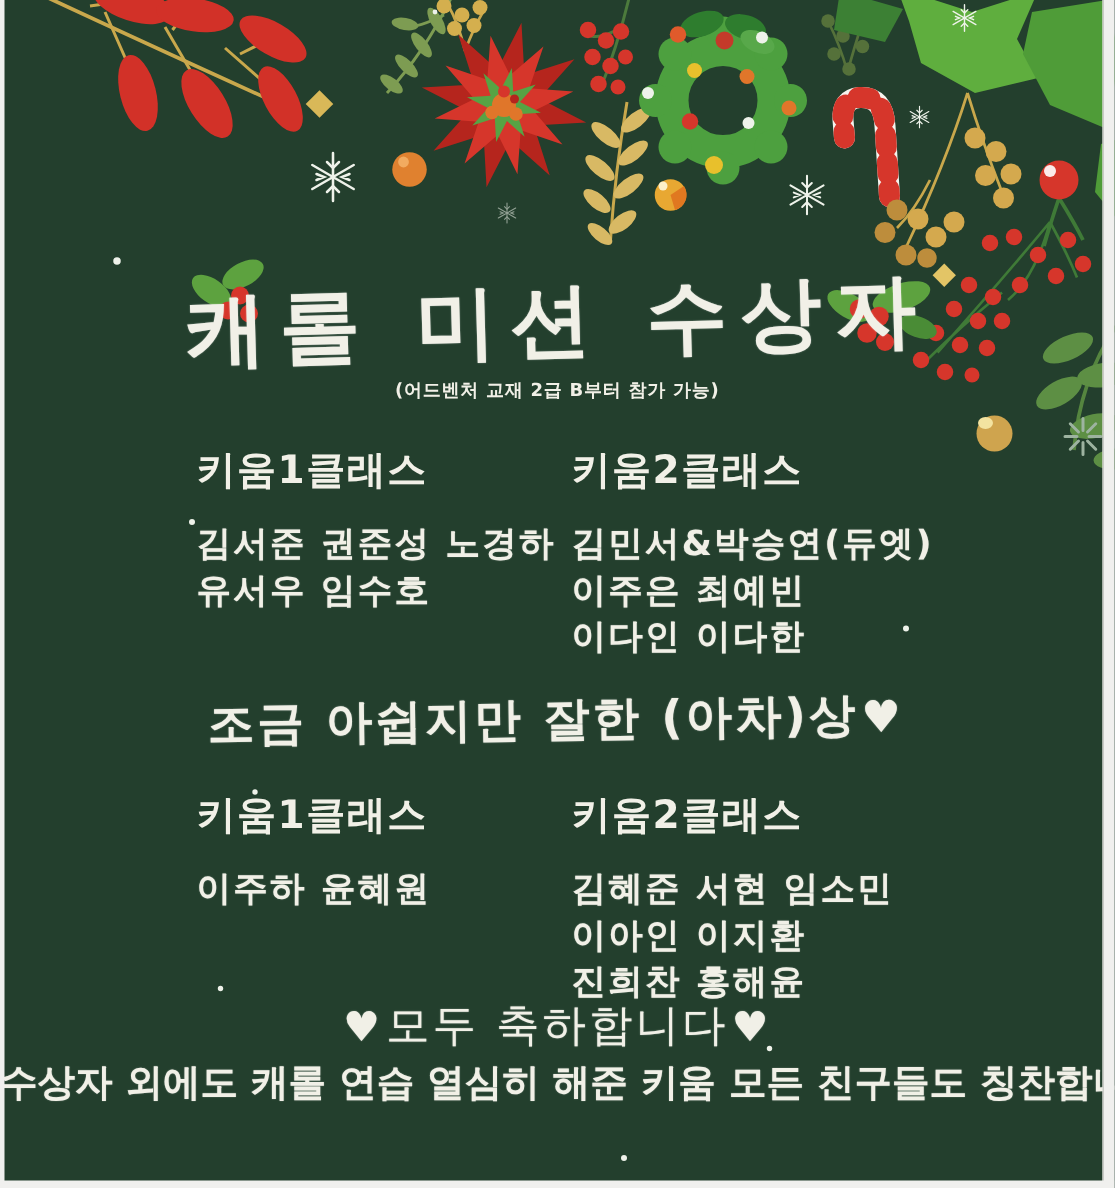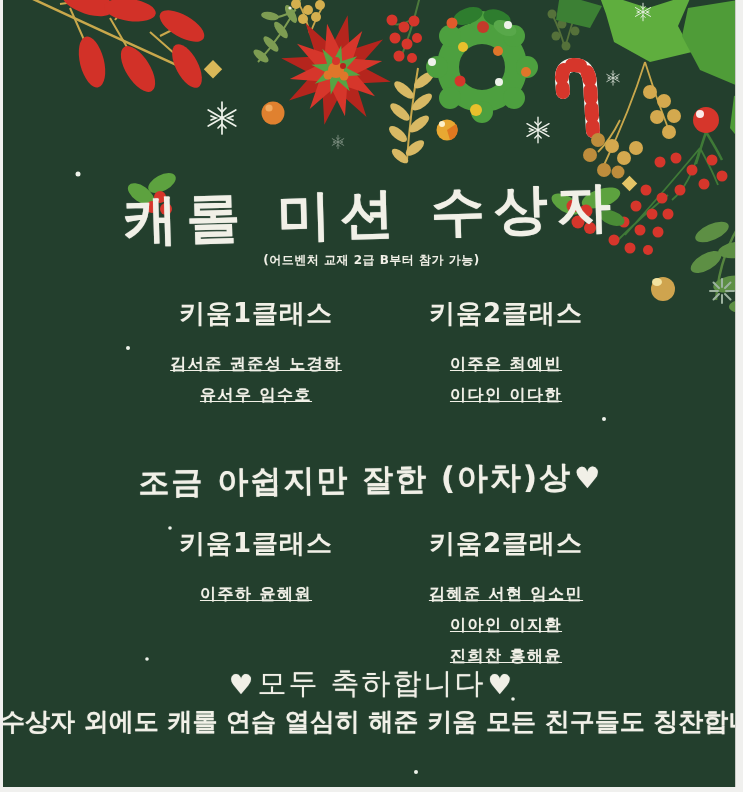--- a/index.html
+++ b/index.html
@@ -16,25 +16,25 @@
   .edge-bottom{left:0;bottom:0;width:743px;height:5px;}
   .txt{position:absolute;text-align:center;white-space:nowrap;}
   .title{
     left:0;width:743px;top:178px;
     font-size:54px;font-weight:bold;letter-spacing:9px;
     transform:rotate(-1.6deg);
     text-shadow:0 0 1px rgba(255,255,255,.55);
   }
   .subtitle{left:0;width:743px;top:252px;font-size:12px;font-weight:bold;letter-spacing:.5px;}
   .cols{position:absolute;left:131px;width:500px;display:flex;}
-  .col{width:250px;text-align:center;}
+  .col{width:250px;text-align:left;}
   .cols-1{top:296px;} .cols-2{top:526px;}
   .class-name{font-size:26px;font-weight:800;letter-spacing:1px;margin:0 0 17px 0;}
-  .name-line{font-size:16px;font-weight:600;line-height:31px;letter-spacing:1.5px;
-    text-shadow:0 0 1px rgba(255,255,255,.35);text-decoration:underline;}
+  .name-line{font-size:23px;font-weight:600;line-height:31px;letter-spacing:1.5px;
+    text-shadow:0 0 1px rgba(255,255,255,.35);}
   .midhead{left:0;width:743px;top:459px;font-size:31px;font-weight:bold;letter-spacing:2px;
     transform:rotate(-0.8deg);text-shadow:0 0 1px rgba(255,255,255,.5);}
   .congrats{left:0;width:743px;top:664px;font-size:29px;font-weight:normal;letter-spacing:2px;
     text-shadow:0 0 1px rgba(255,255,255,.5);}
   .footer{left:0;width:743px;top:705px;font-size:25px;font-weight:bold;letter-spacing:0px;
     text-shadow:0 0 1px rgba(255,255,255,.4);}
   .heart{font-size:.95em;position:relative;top:1px;padding:0 2px;}
 </style>
 </head>
 <body>
@@ -306,20 +306,21 @@
   <div class="txt subtitle">(어드벤처 교재 2급 B부터 참가 가능)</div>
 
   <div class="cols cols-1">
     <div class="col">
       <div class="class-name">키움1클래스</div>
       <div class="name-line">김서준 권준성 노경하</div>
       <div class="name-line">유서우 임수호</div>
     </div>
     <div class="col">
       <div class="class-name">키움2클래스</div>
+      <div class="name-line">김민서&amp;박승연(듀엣)</div>
       <div class="name-line">이주은 최예빈</div>
       <div class="name-line">이다인 이다한</div>
     </div>
   </div>
 
   <div class="txt midhead">
     <span>조금 아쉽지만 잘한 (아차)상</span><span class="heart">♥</span>
   </div>
 
   <div class="cols cols-2">

